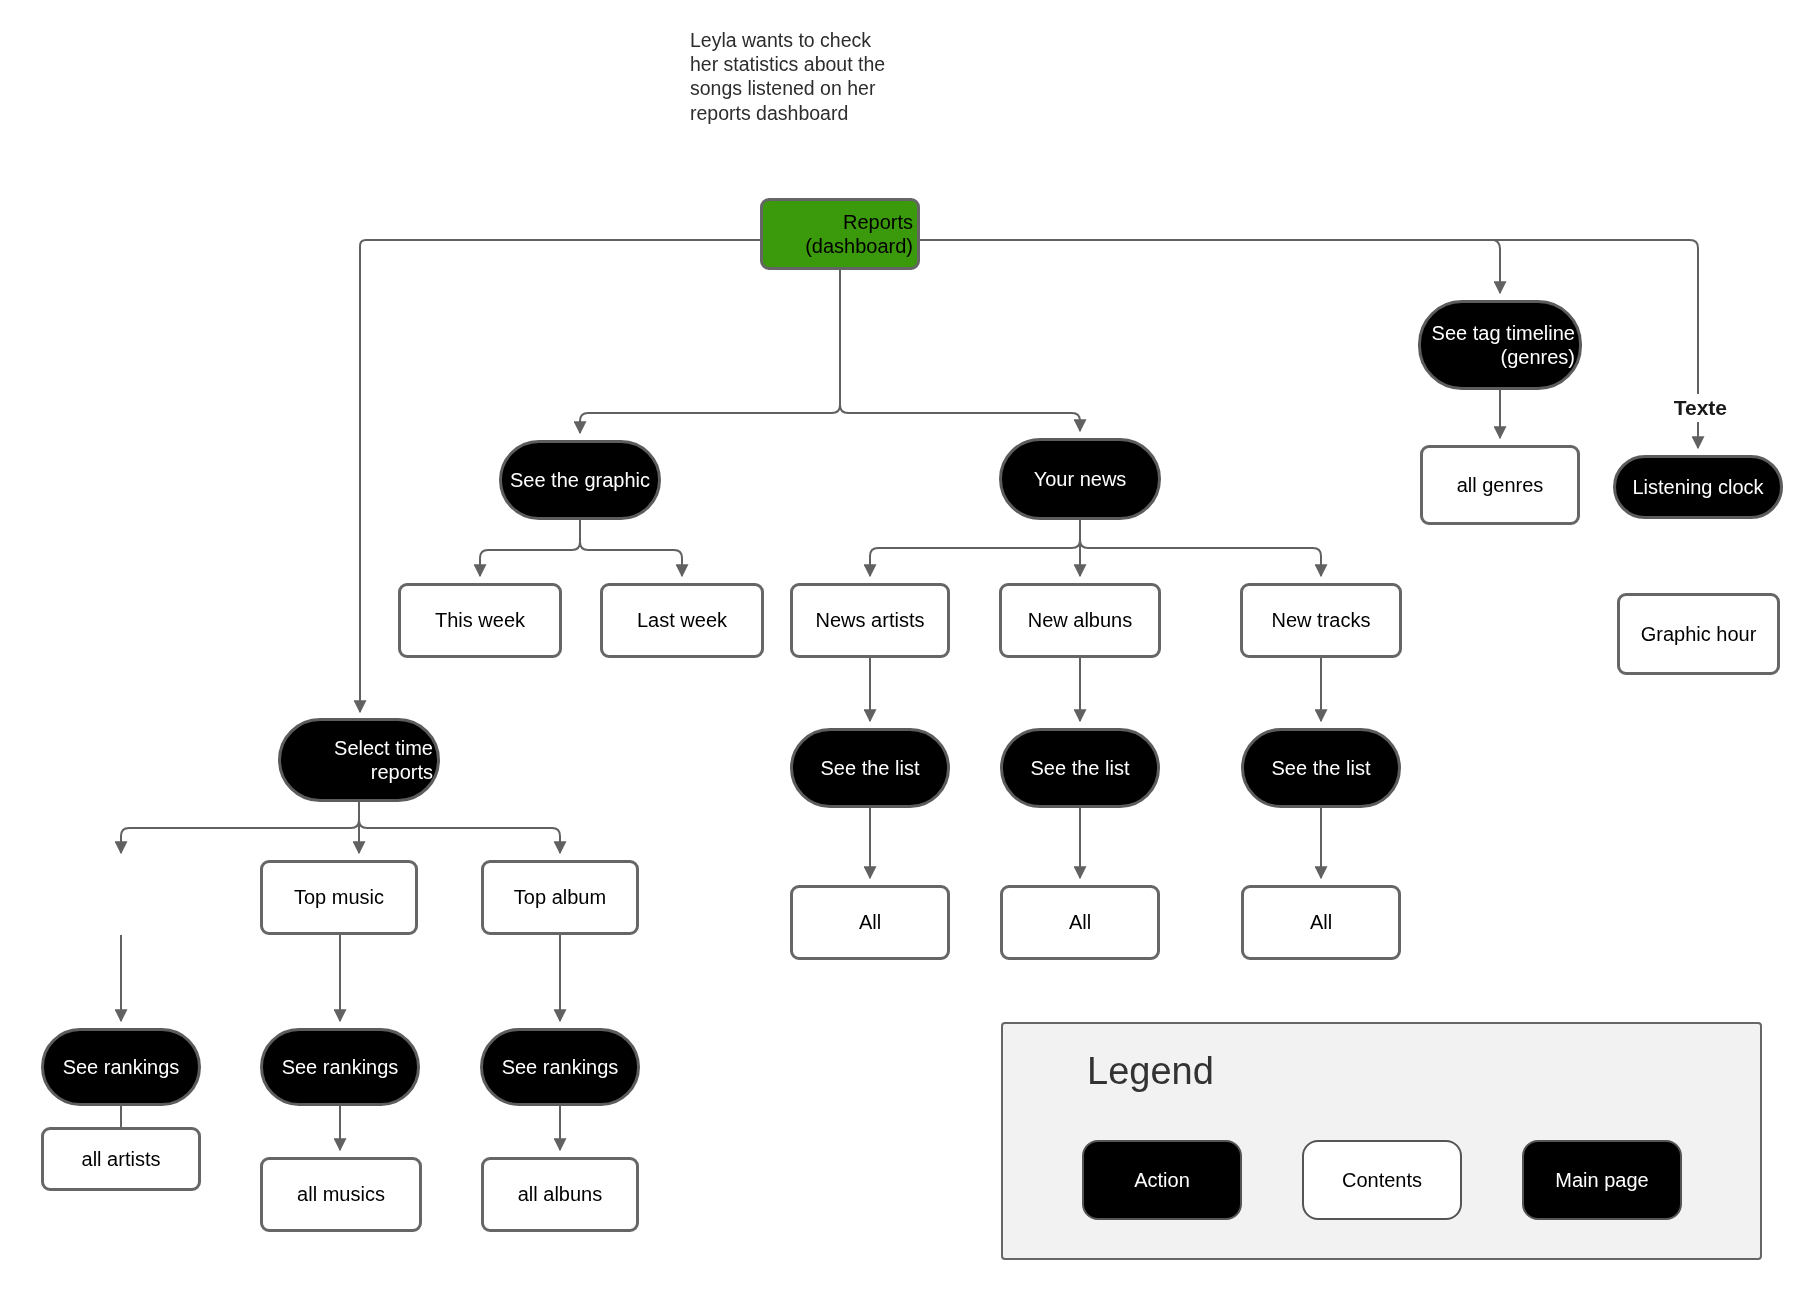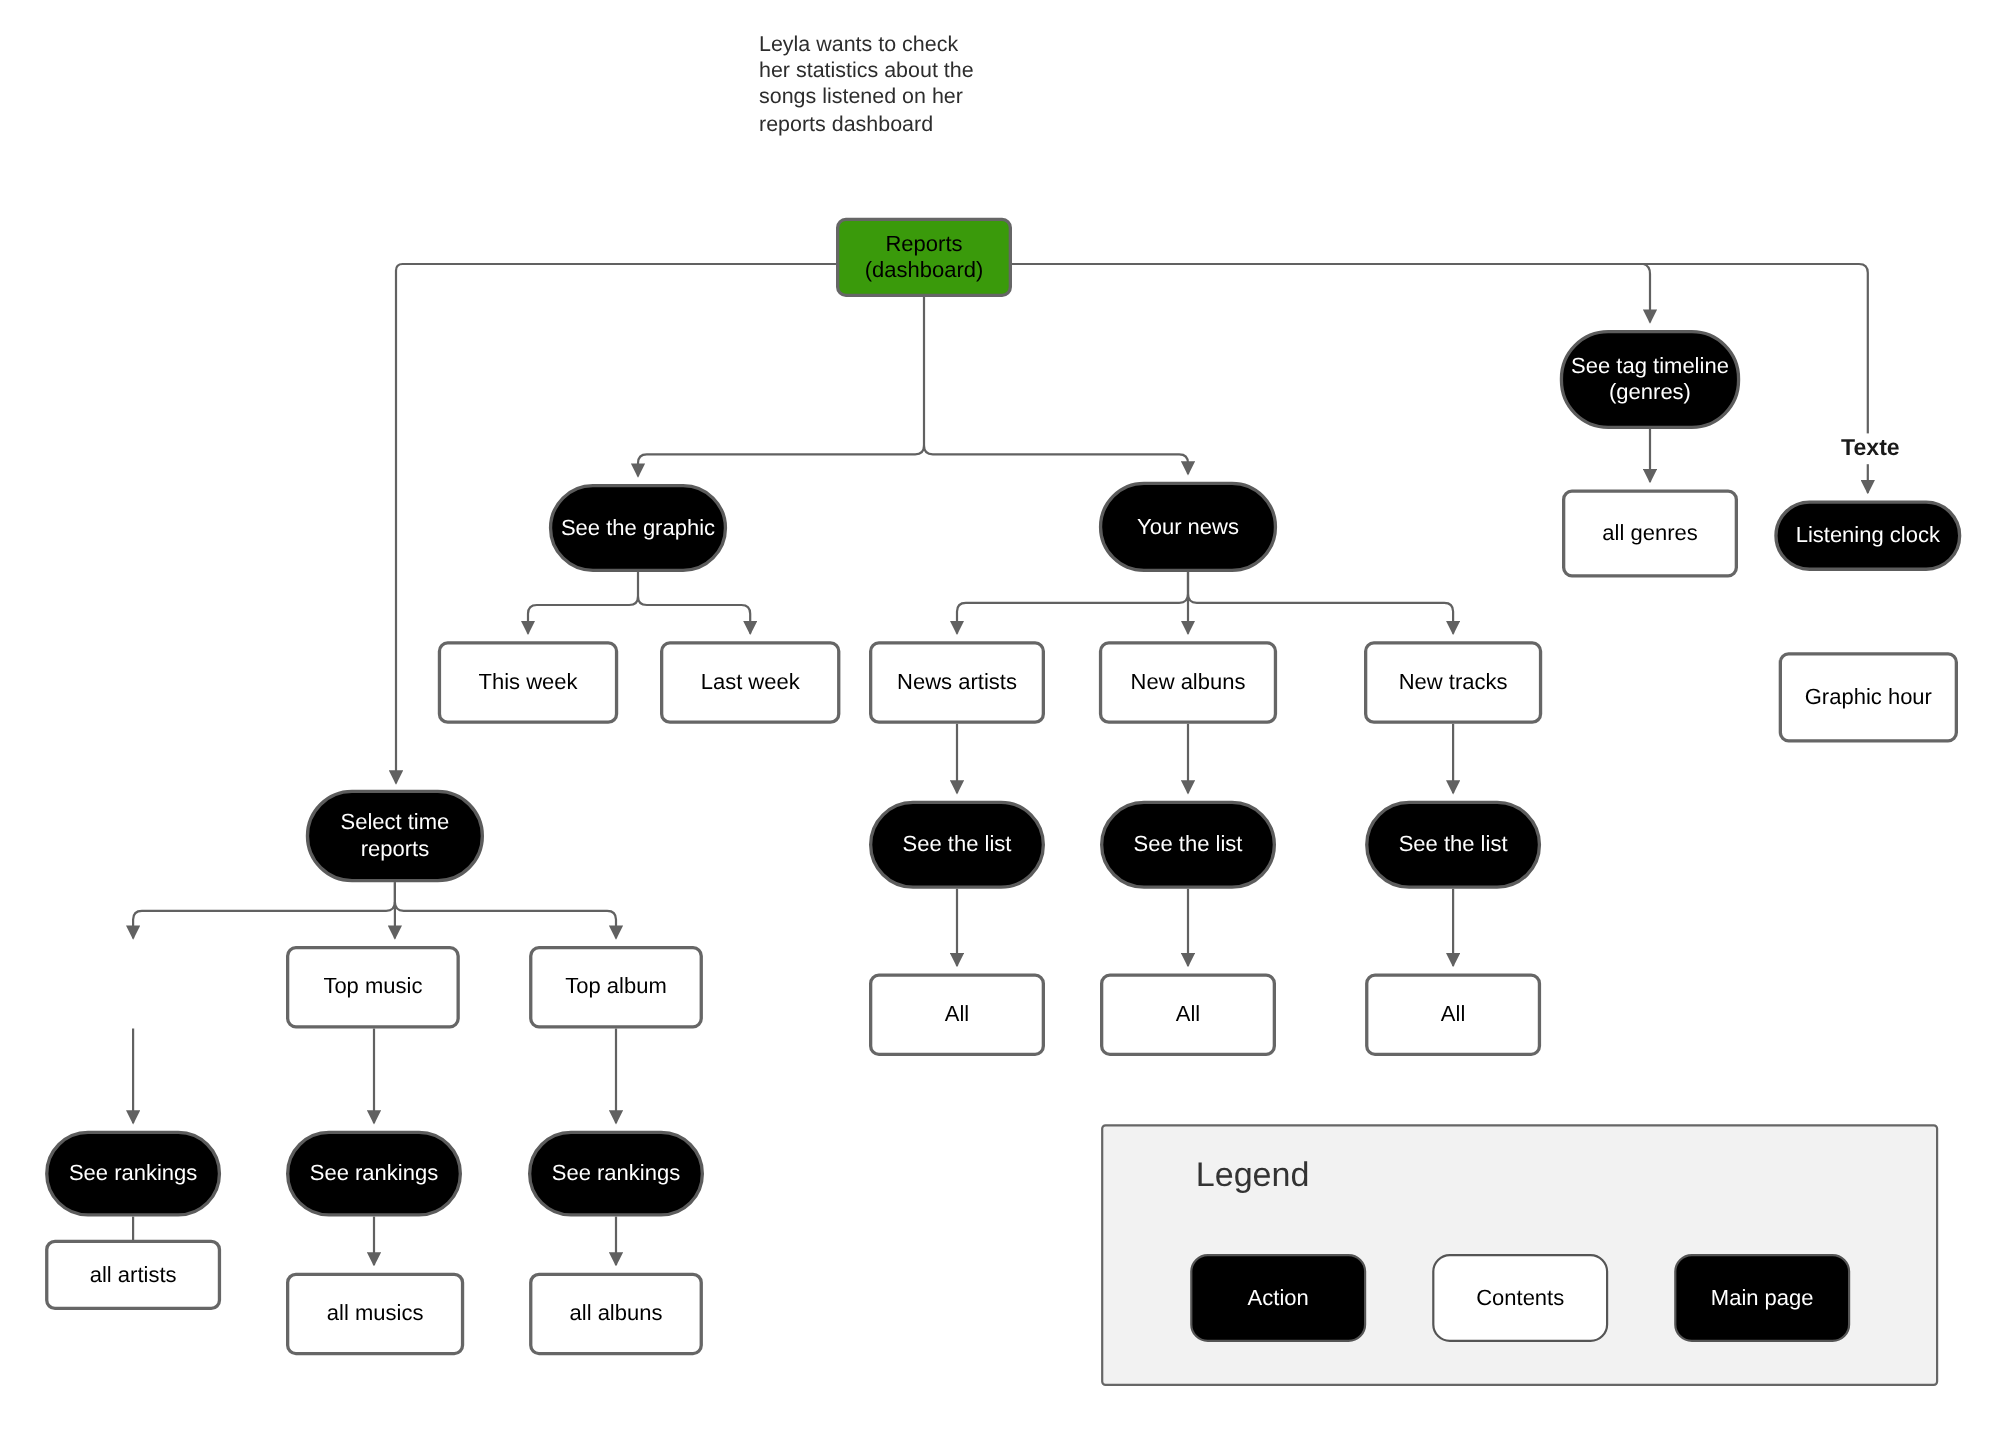--- a/index.html
+++ b/index.html
@@ -1,29 +1,29 @@
 <!DOCTYPE html>
 <html><head>
 <meta charset="utf-8">
 <style>
   html,body{margin:0;padding:0;background:#ffffff;font-family:"Liberation Sans",sans-serif;}
   #canvas{position:relative;width:1819px;height:1300px;background:#ffffff;overflow:hidden;}
   svg.edges{position:absolute;left:0;top:0;}
   .node{position:absolute;box-sizing:border-box;display:flex;align-items:center;justify-content:center;
-        text-align:center;font-size:20px;line-height:1.22;padding:4px;color:#000;}
+        text-align:right;font-size:20px;line-height:1.22;padding:4px;color:#000;}
   .box{background:#ffffff;border:3px solid #666666;border-radius:9px;}
   .pill{background:#000000;border:3px solid #5c5c5c;border-radius:44px;color:#ffffff;}
   .main{background:#3a9a0b;color:#000000;}
   .title{position:absolute;left:690px;top:28px;width:300px;text-align:left;font-size:19.5px;
          color:#2d2d2d;white-space:pre-line;line-height:1.24;}
   .texte{position:absolute;left:1669px;top:394px;width:58px;background:#ffffff;font-weight:bold;
          font-size:21px;text-align:right;color:#1a1a1a;padding:2px 0;}
   .legend-panel{position:absolute;left:1001px;top:1022px;width:761px;height:238px;background:#f2f2f2;
          border:2px solid #666666;border-radius:4px;box-sizing:border-box;}
-  .legend-title{position:absolute;left:84px;top:26px;font-size:31px;color:#333333;}
+  .legend-title{position:absolute;left:84px;top:26px;font-size:38px;color:#333333;}
   .chip{position:absolute;top:116px;width:160px;height:80px;display:flex;align-items:center;justify-content:center;
          font-size:20px;border-radius:16px;border:2px solid #555555;box-sizing:border-box;}
   .chip.action{left:79px;background:#000000;color:#ffffff;}
   .chip.contents{left:299px;background:#ffffff;color:#000000;}
   .chip.main-page{left:519px;background:#000000;color:#ffffff;}
 </style>
 </head>
 <body>
 
 <div id="canvas">

